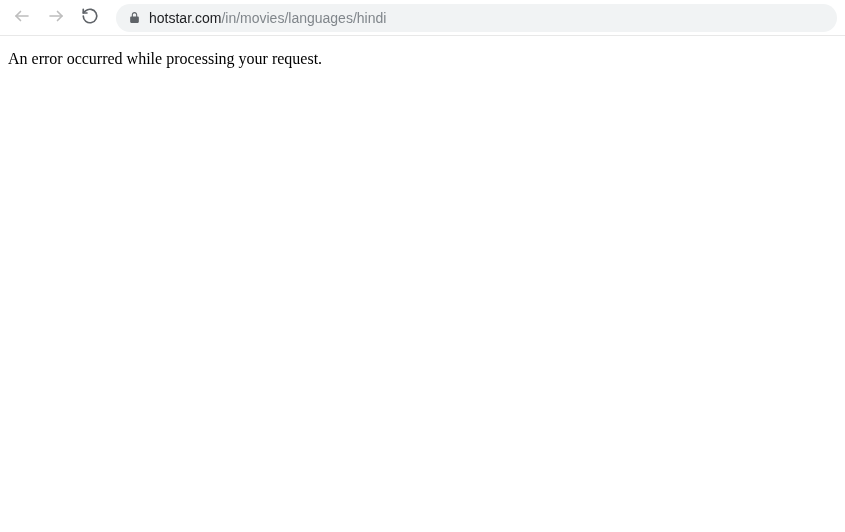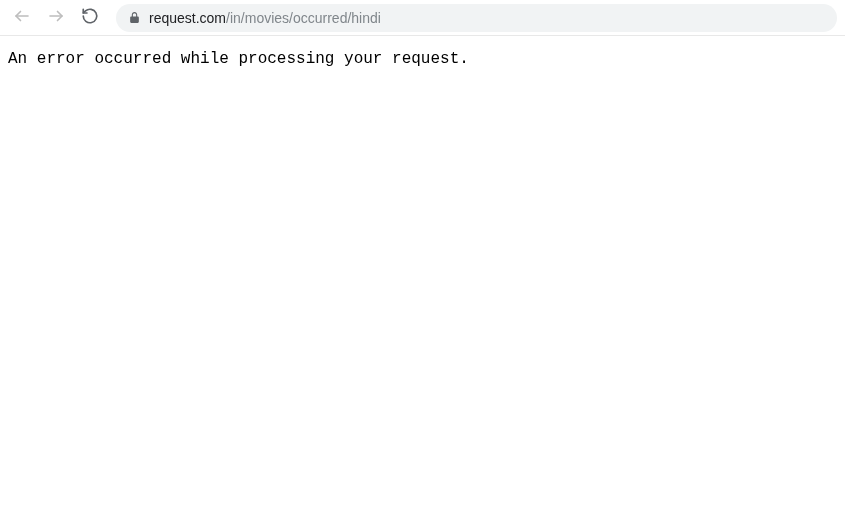--- a/index.html
+++ b/index.html
@@ -71,21 +71,21 @@
       color: #202124;
     }
     .url-domain {
       color: #202124;
     }
     .url-path {
       color: #80868b;
     }
     .page-content {
       padding: 12px 8px;
-      font-family: Liberation Mono, monospace;
+      font-family: Liberation Serif, serif;
       font-size: 16px;
       color: #000000;
       line-height: 1.4;
     }
     .page-content p {
       margin-bottom: 16px;
     }
   </style>
 </head>
 <body>
@@ -115,20 +115,20 @@
       </svg>
     </span>
   </button>
   <div class="address-bar">
     <span class="lock-icon">
       <svg viewBox="0 0 24 24" fill="currentColor">
         <path d="M18 10h-1V7c0-2.76-2.24-5-5-5S7 4.24 7 7v3H6c-1.1 0-2 .9-2 2v8c0 1.1.9 2 2 2h12c1.1 0 2-.9 2-2v-8c0-1.1-.9-2-2-2zM9 7c0-1.66 1.34-3 3-3s3 1.34 3 3v3H9V7z"></path>
       </svg>
     </span>
     <span class="url-text">
-      <span class="url-domain">request.com</span><span class="url-path">/in/movies/occurred/hindi</span>
+      <span class="url-domain">hotstar.com</span><span class="url-path">/in/movies/languages/hindi</span>
     </span>
   </div>
 </div>
 
 <div class="page-content">
   <p>An error occurred while processing your request.</p>
 </div>
 
 </body></html>

